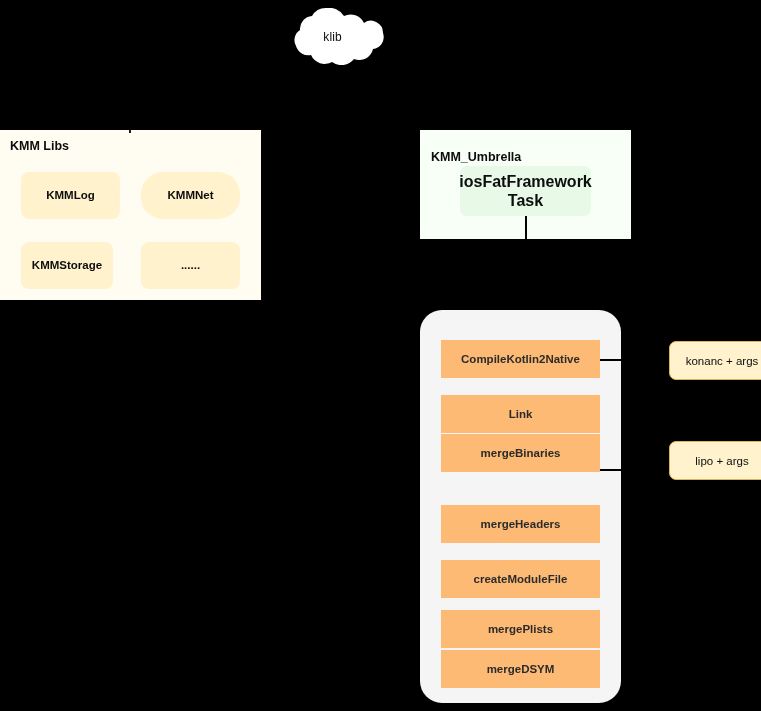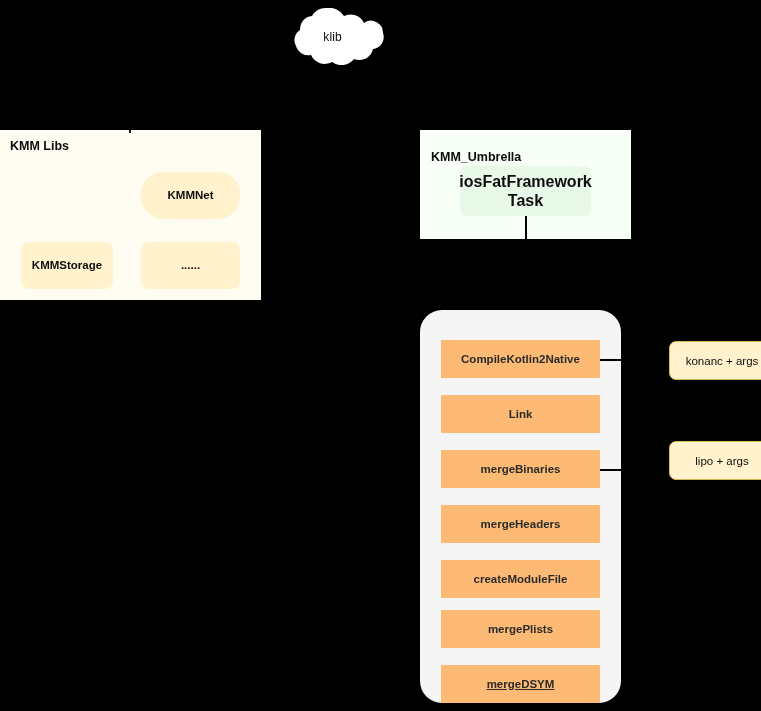--- a/index.html
+++ b/index.html
@@ -217,20 +217,23 @@
                a15 15 0 0 1 -21 -7
                a13 13 0 0 1 -15 -9
                a12 12 0 0 1 4 -16 z" fill="#ffffff"></path>
     </svg>
     <div class="cloud-label">klib</div>
   </div>
 
   <div class="group" id="kmm-libs">
     <div class="group-title">KMM Libs</div>
 
+    <div class="libbox" id="lib-kmmlog">
+      <span>KMMLog</span>
+    </div>
     <div class="libbox" id="lib-kmmnet">
       <span>KMMNet</span>
     </div>
     <div class="libbox" id="lib-kmmstorage">
       <span>KMMStorage</span>
     </div>
     <div class="libbox" id="lib-more">
       <span>......</span>
     </div>
   </div>
@@ -254,38 +257,38 @@
 
     <div class="task" style="top:30px;">
       <span>CompileKotlin2Native</span>
     </div>
     <div class="connector" style="left:180px; top:49px; width:30px;"></div>
 
     <div class="task" style="top:85px;">
       <span>Link</span>
     </div>
 
-    <div class="task" style="top:140px;">
+    <div class="task" style="top:124px;">
       <span>mergeBinaries</span>
     </div>
     <div class="connector" style="left:180px; top:159px; width:30px;"></div>
 
     <div class="task" style="top:195px;">
       <span>mergeHeaders</span>
     </div>
 
     <div class="task" style="top:250px;">
       <span>createModuleFile</span>
     </div>
 
     <div class="task" style="top:300px;">
       <span>mergePlists</span>
     </div>
 
-    <div class="task" style="top:355px;text-decoration:underline;">
+    <div class="task" style="top:340px;">
       <span>mergeDSYM</span>
     </div>
   </div>
 
   <div class="toolbox" id="tool-konanc">
     <span>konanc + args</span>
   </div>
   <div class="toolbox" id="tool-lipo">
     <span>lipo + args</span>
   </div>

